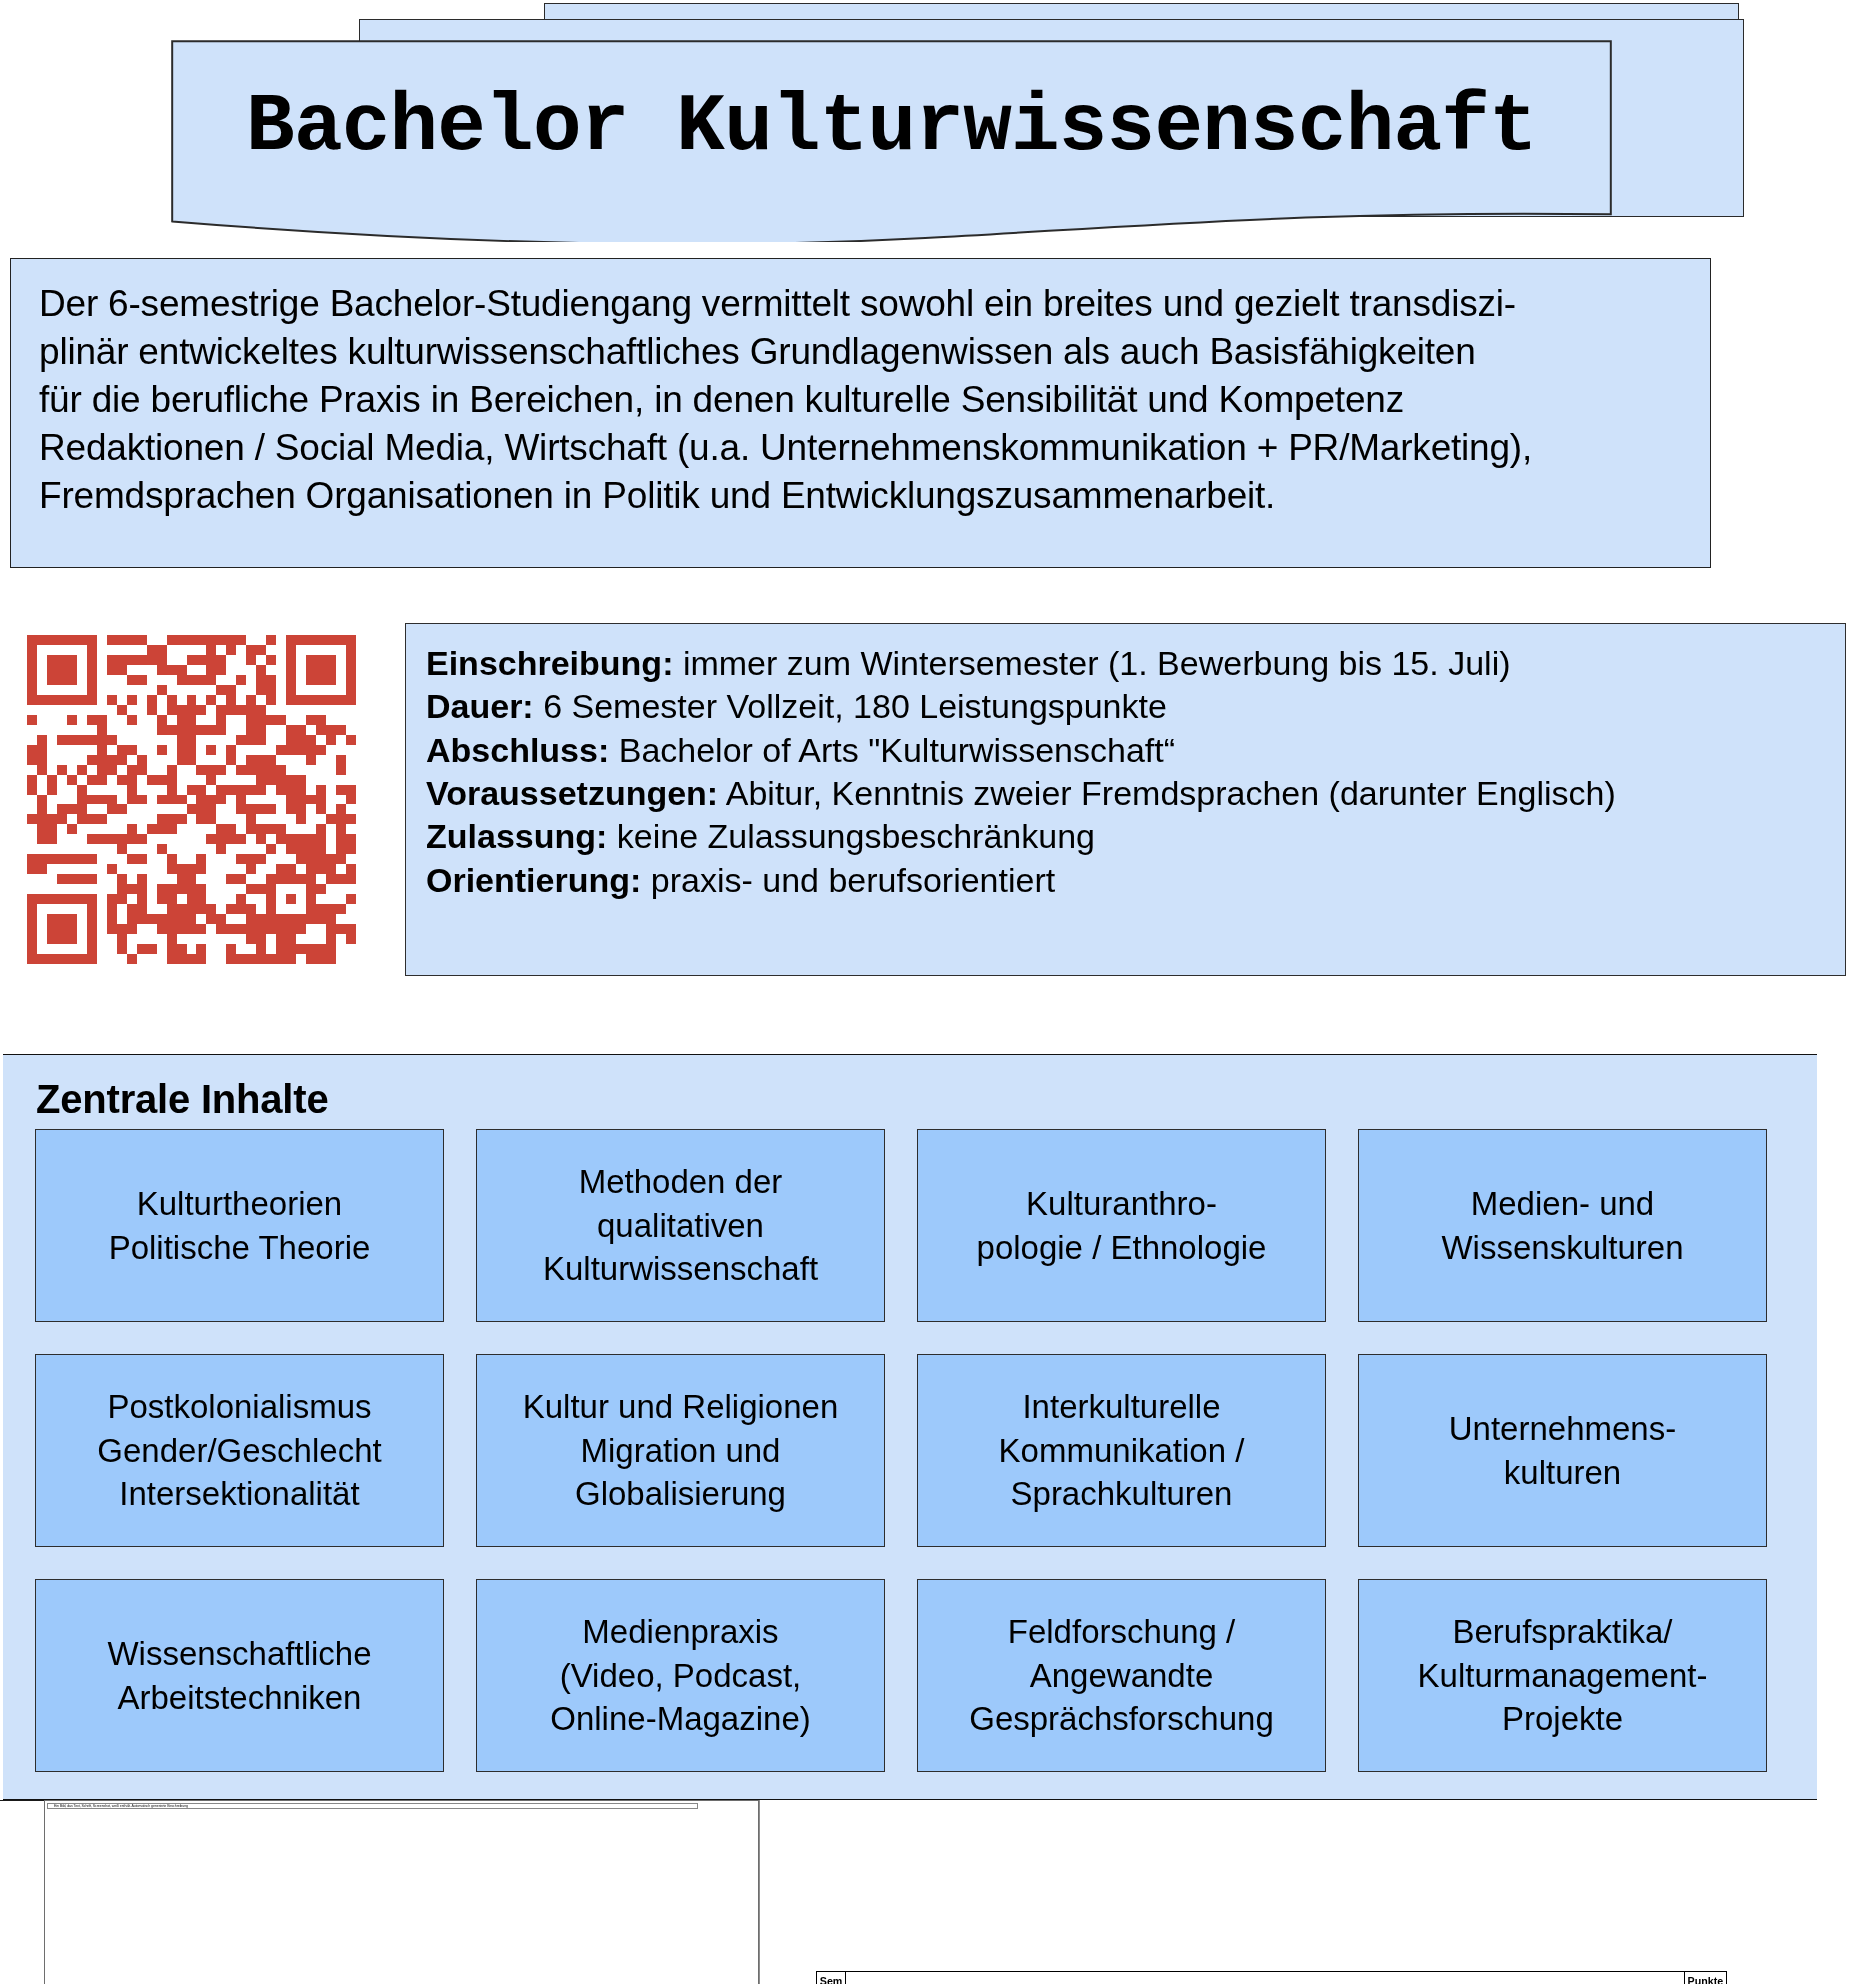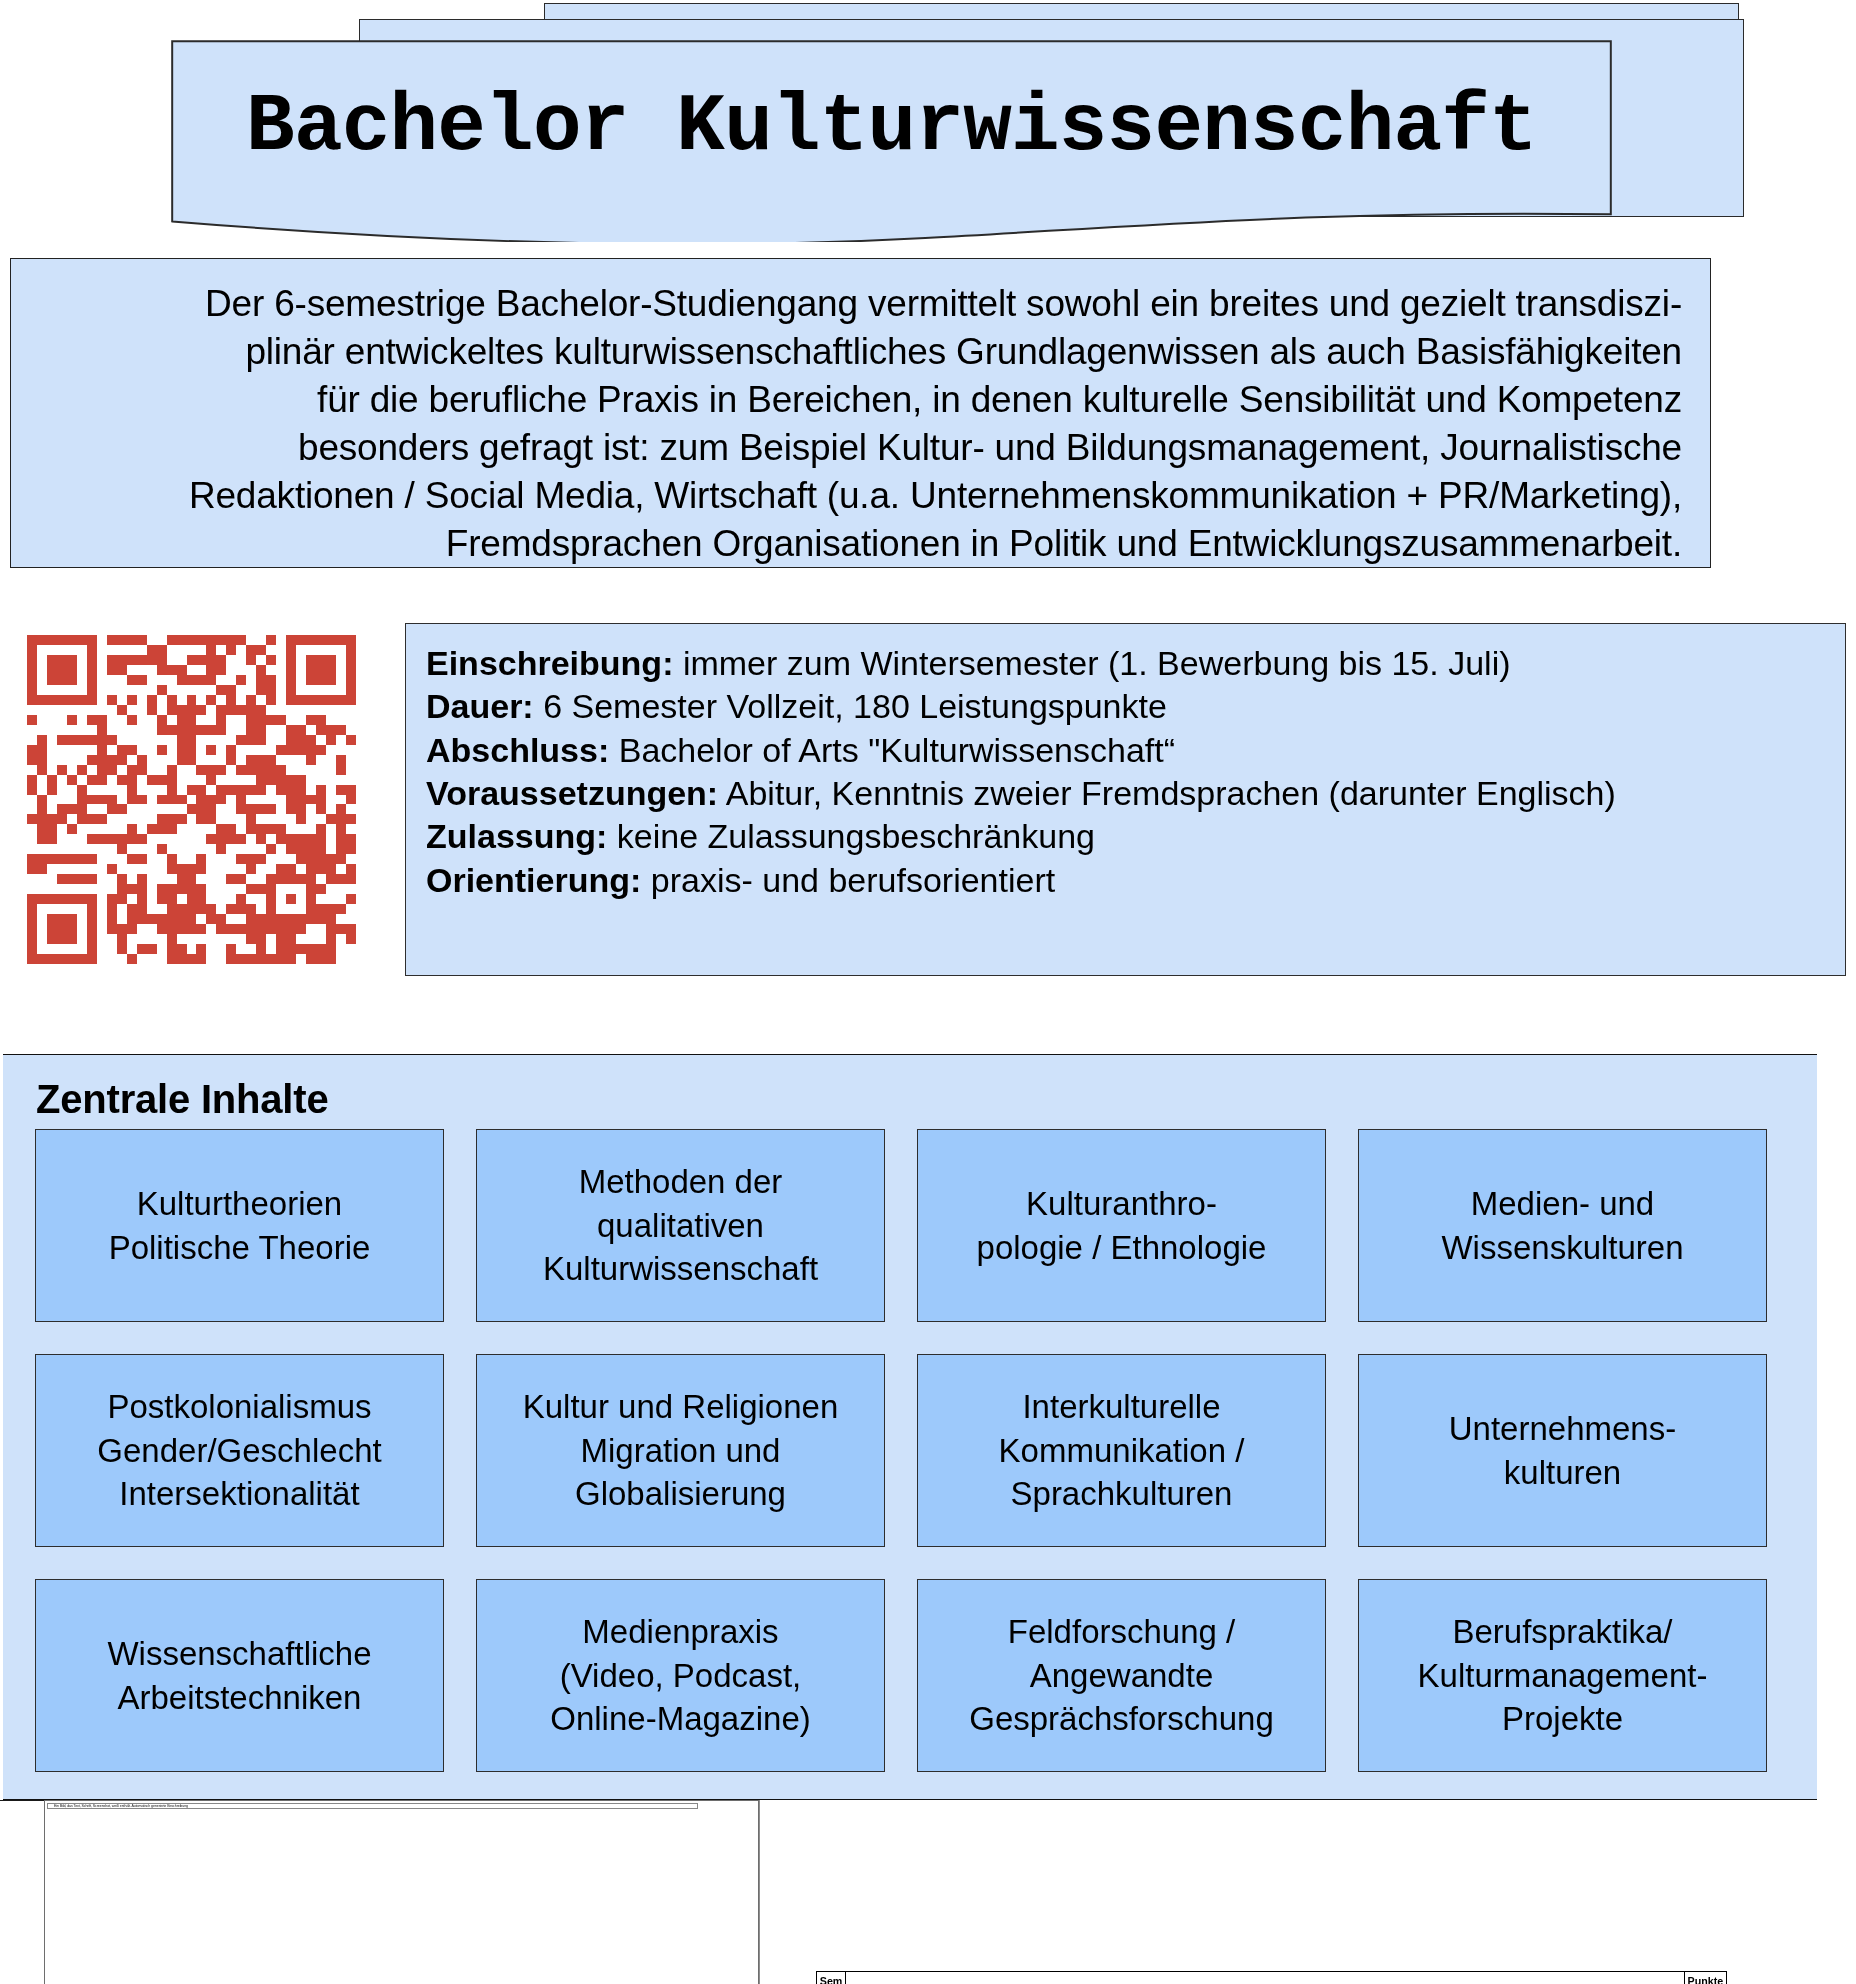--- a/index.html
+++ b/index.html
@@ -39,21 +39,21 @@
     font-family:Liberation Mono, monospace;
   }
 
   
   .intro-box{
     position:absolute;left:10px;top:258px;width:1701px;height:310px;
     background:#cfe2fa;border:1.2px solid #222;box-sizing:border-box;
     padding:20.6px 28px 0 28px;
   }
   .intro-text{
-    font-size:37px;line-height:1.30;letter-spacing:-0.2px;text-align:right;
+    font-size:37px;line-height:1.30;letter-spacing:-0.2px;
   }
 
   
   .qr-box{
     position:absolute;left:27px;top:635px;width:329px;height:329px;
   }
   .qr-box svg{display:block;width:100%;height:100%;}
 
   .facts-box{
     position:absolute;left:405px;top:623px;width:1441px;height:353px;
@@ -131,21 +131,20 @@
       </svg>
     </div>
     <div class="banner-title">Bachelor Kulturwissenschaft</div>
   </div>
 
   <div class="intro-box">
     <div class="intro-text">
       <div>Der 6-semestrige Bachelor-Studiengang vermittelt sowohl ein breites und gezielt transdiszi-</div>
       <div>plinär entwickeltes kulturwissenschaftliches Grundlagenwissen als auch Basisfähigkeiten</div>
       <div>für die berufliche Praxis in Bereichen, in denen kulturelle Sensibilität und Kompetenz</div>
-      <div>besonders gefragt ist: zum Beispiel Kultur- und Bildungsmanagement, Journalistische</div>
       <div>Redaktionen / Social Media, Wirtschaft (u.a. Unternehmenskommunikation + PR/Marketing),</div>
       <div>Fremdsprachen Organisationen in  Politik und Entwicklungszusammenarbeit.</div>
     </div>
   </div>
 
   <div class="qr-box">
     <svg id="qr-svg" viewBox="0 0 33 33" shape-rendering="crispEdges" aria-hidden="true">
         <rect x="0" y="0" width="1" height="1" fill="#cc4437"></rect>
         <rect x="1" y="0" width="1" height="1" fill="#cc4437"></rect>
         <rect x="2" y="0" width="1" height="1" fill="#cc4437"></rect>

